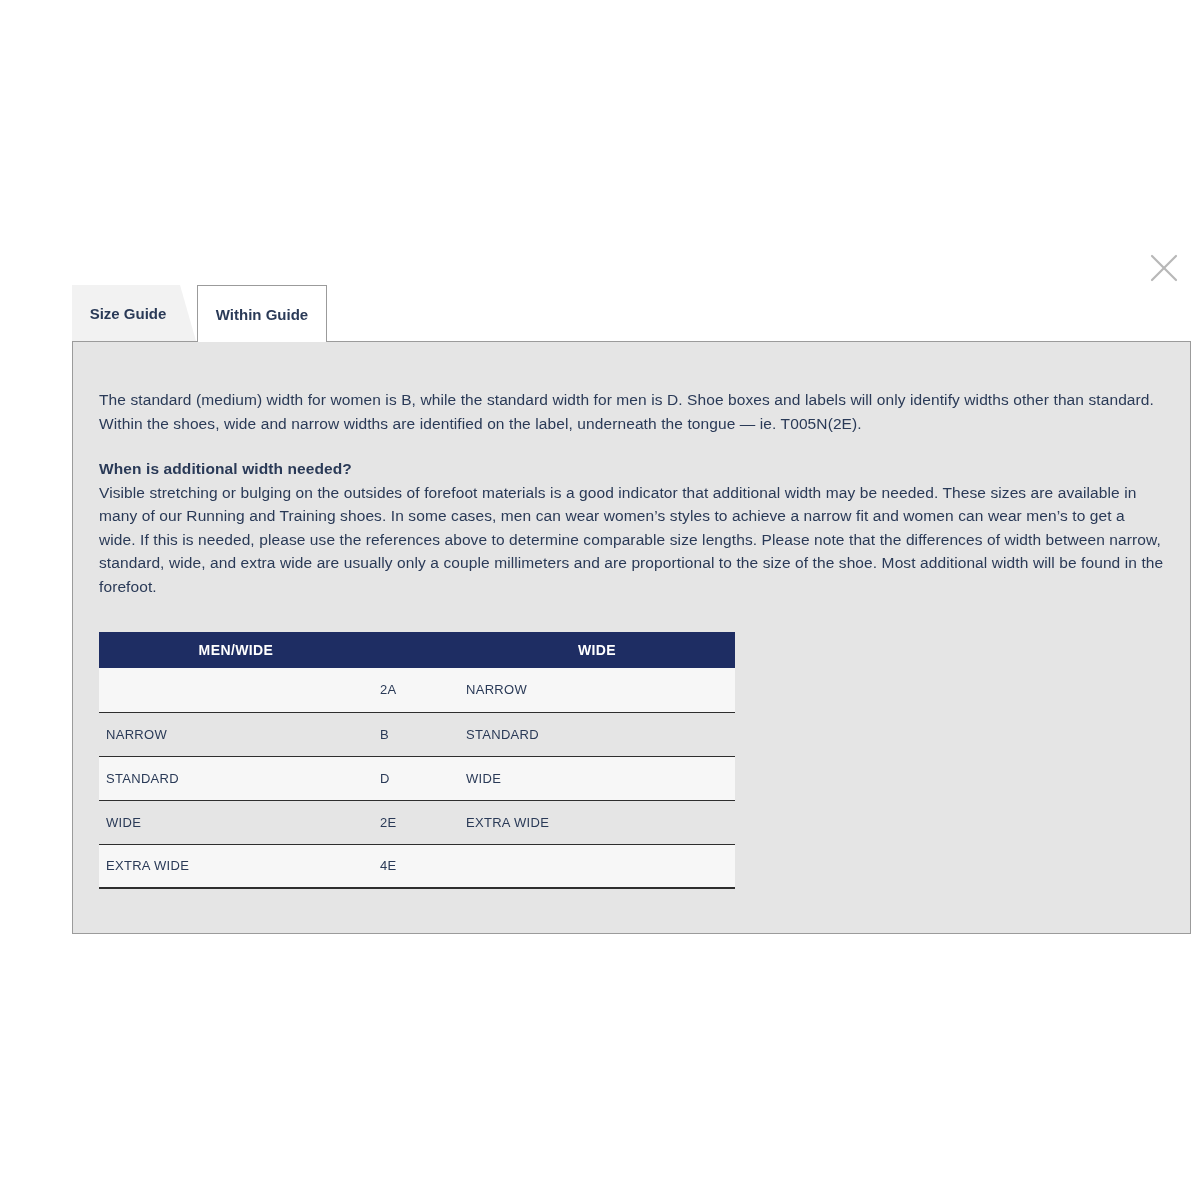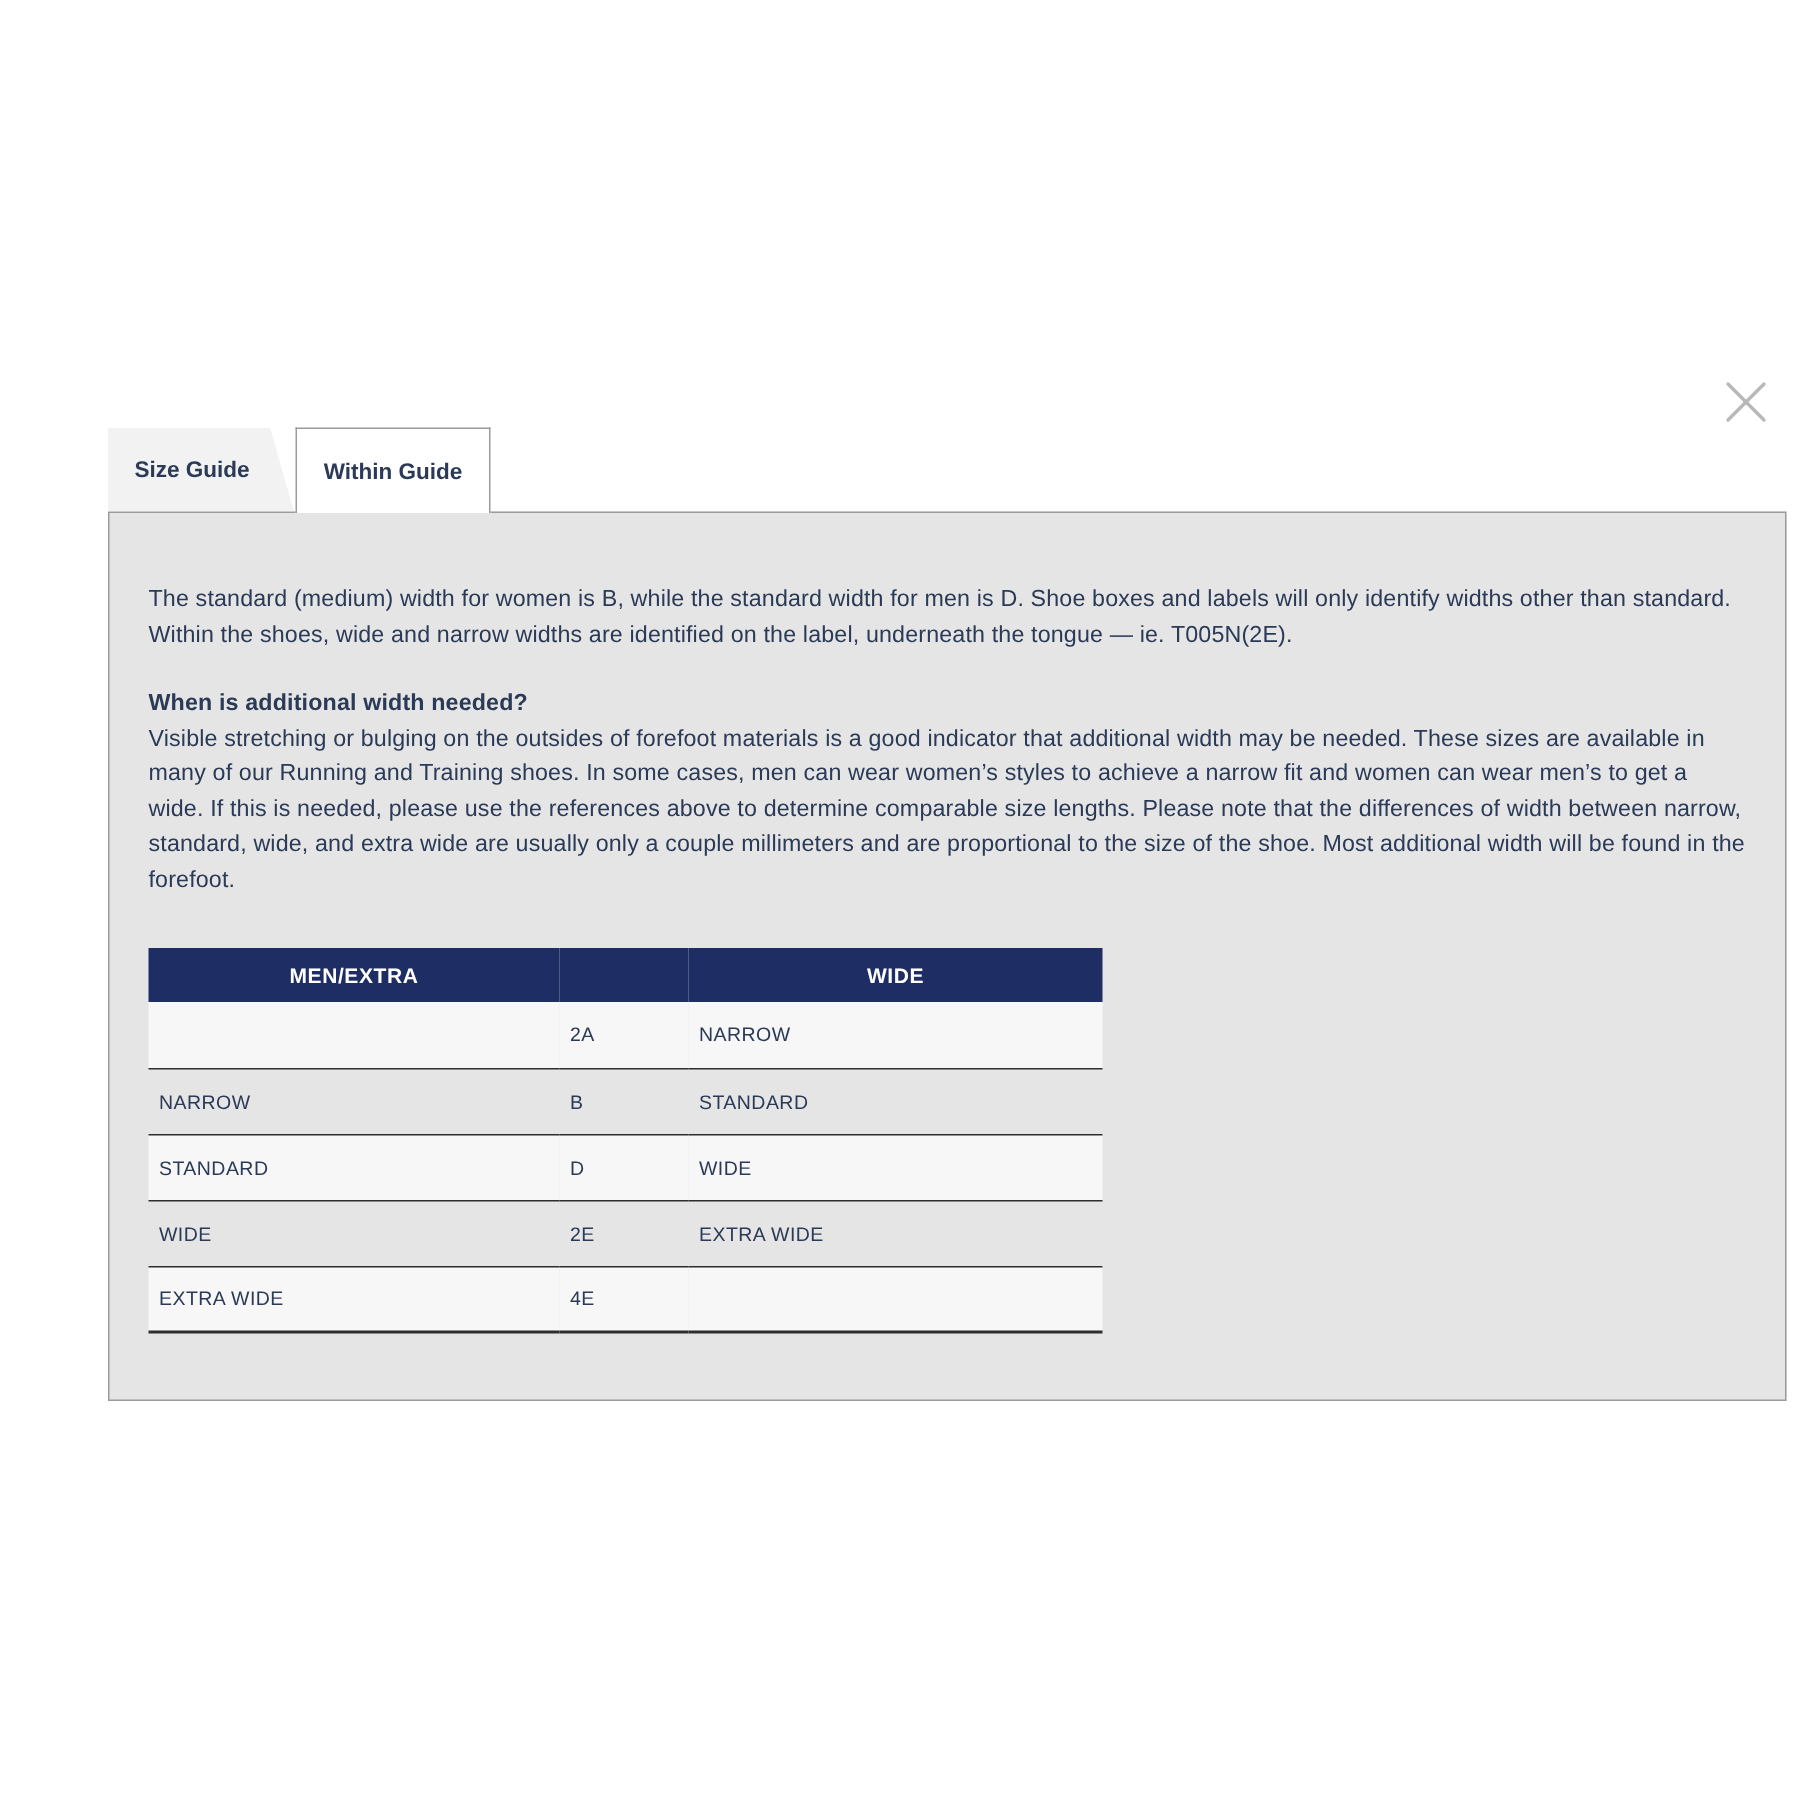--- a/index.html
+++ b/index.html
@@ -155,21 +155,21 @@
       <p>Visible stretching or bulging on the outsides of forefoot materials is a good indicator that additional width may be needed. These sizes are available in many of our Running and Training shoes. In some cases, men can wear women’s styles to achieve a narrow fit and women can wear men’s to get a wide. If this is needed, please use the references above to determine comparable size lengths. Please note that the differences of width between narrow, standard, wide, and extra wide are usually only a couple millimeters and are proportional to the size of the shoe. Most additional width will be found in the forefoot.</p>
 
       <table class="width-table">
         <colgroup>
           <col class="c1">
             <col class="c2">
             <col class="c3">
         </colgroup>
         <thead>
           <tr>
-            <th>MEN/EXTRA</th>
+            <th>MEN/WIDE</th>
             <th></th>
             <th>WIDE</th>
           </tr>
         </thead>
         <tbody>
           <tr>
             <td></td>
             <td>2A</td>
             <td>NARROW</td>
           </tr>

